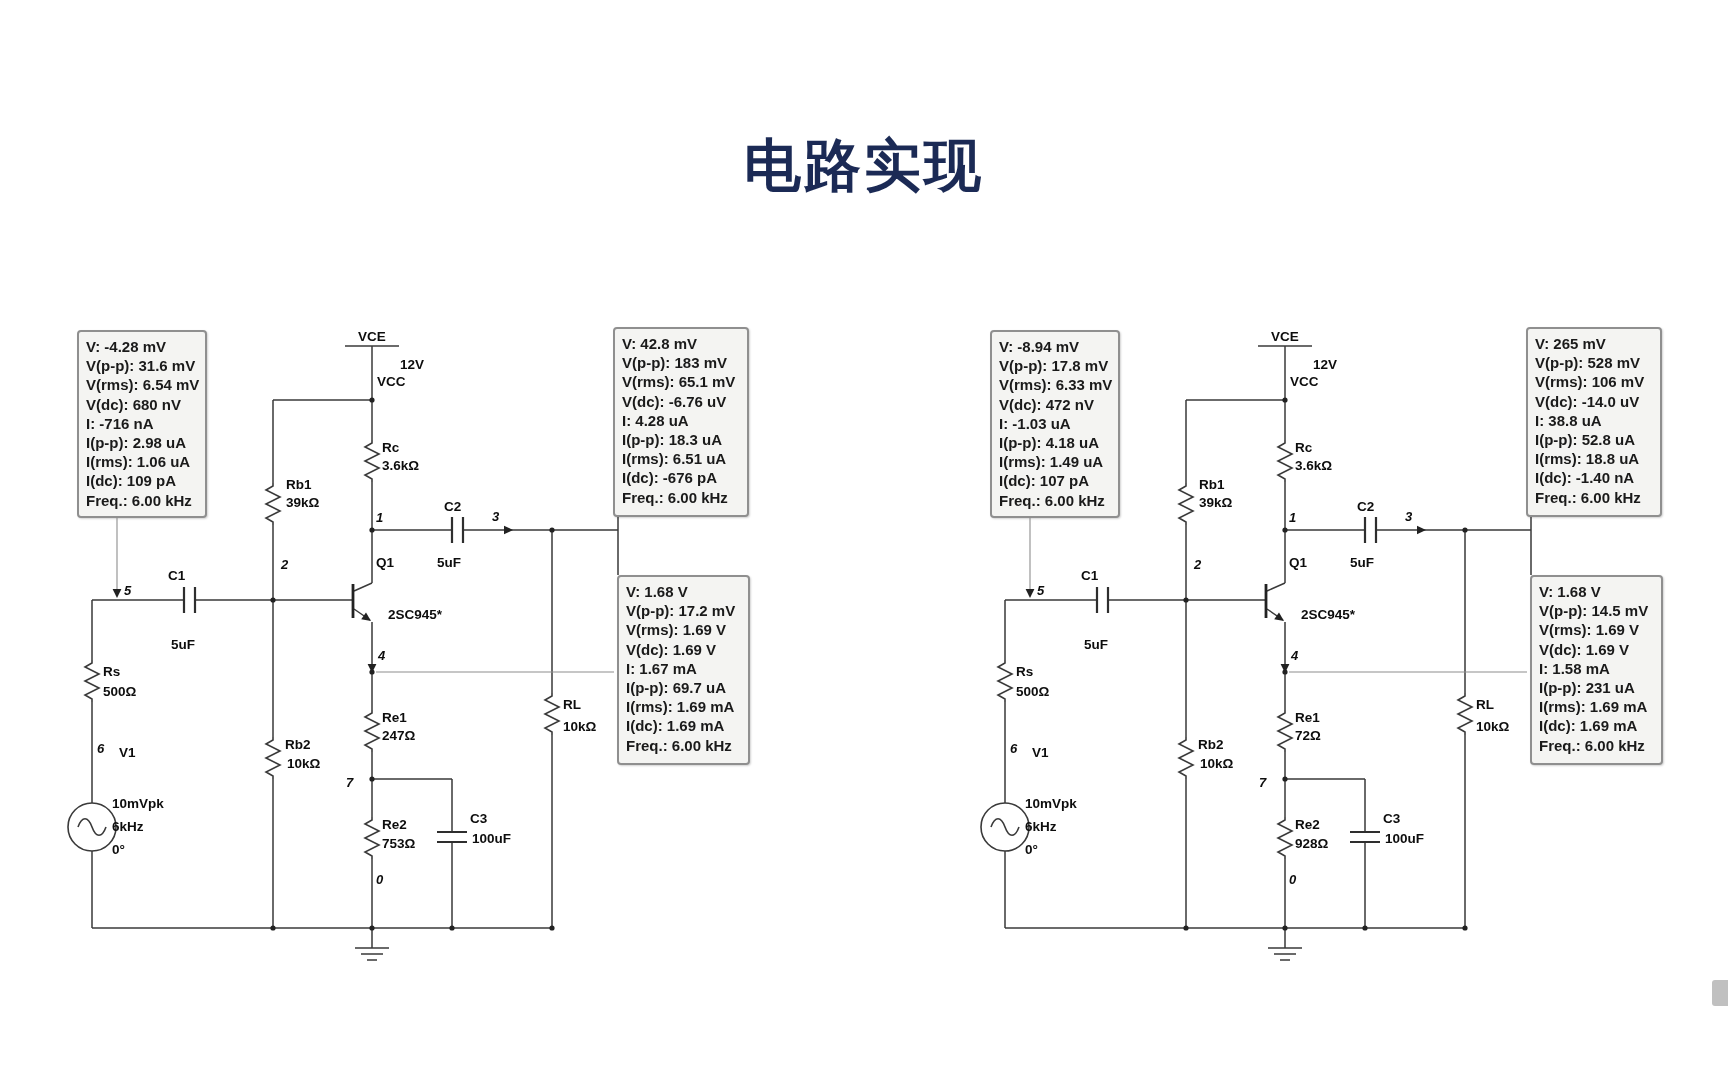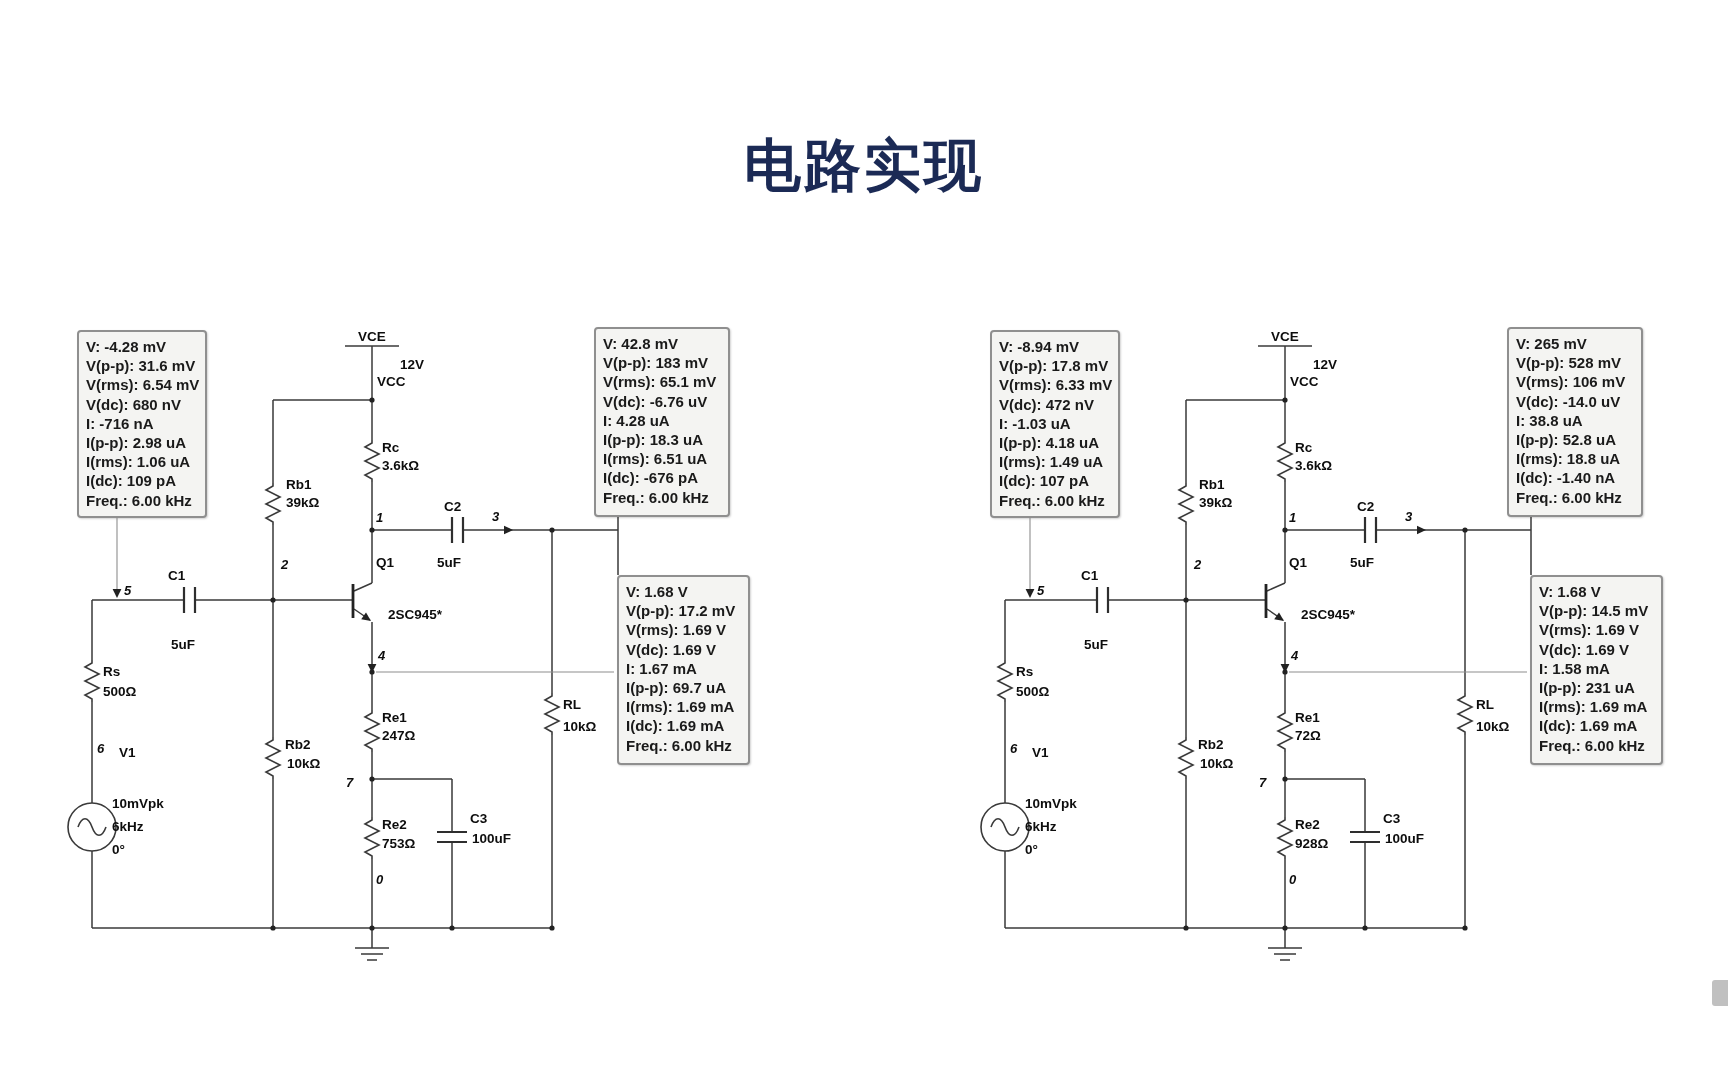--- a/index.html
+++ b/index.html
@@ -11,21 +11,21 @@
     position:absolute; top:84px; left:0; width:100%; text-align:center;
     font-size:57px; font-weight:700; color:#1b2a55; letter-spacing:3px;margin-top:44px;
   }
   .circuit { position:absolute; left:0; top:0; width:770px; height:1010px; }
   .probe {
     position:absolute; background:#f4f4f2; border:2px solid #8f8f8f; border-radius:4px;
     padding:5px 7px; font-size:15px; font-weight:700; color:#1a1a1a;
     line-height:19.2px; white-space:nowrap; box-shadow:1px 1px 2px rgba(0,0,0,.18);
   }
   .probe-input   { left:77px;  top:330px; width:112px; height:174px; }
-  .probe-output  { left:594px; top:327px; width:118px; height:176px;padding-left:7px; }
+  .probe-output  { left:613px; top:327px; width:118px; height:176px;padding-left:7px; }
   .probe-emitter { left:617px; top:575px; width:115px; height:176px; }
   svg.schem { position:absolute; left:0; top:0; }
   svg .wire   { stroke:#3a3a3a; stroke-width:1.5; fill:none; }
   svg .thin   { stroke:#8d8d8d; stroke-width:1.1; fill:none; }
   svg .sym    { stroke:#3a3a3a; stroke-width:1.6; fill:none; }
   svg .plate  { stroke:#2e2e2e; stroke-width:2.2; fill:none; }
   svg .bar    { stroke:#222222; stroke-width:2.8; fill:none; }
   svg .dot    { fill:#222222; stroke:none; }
   svg .arrow  { fill:#222222; stroke:none; }
   svg text.lbl  { font:700 13.5px "Liberation Sans", sans-serif; fill:#0d0d0d; }

